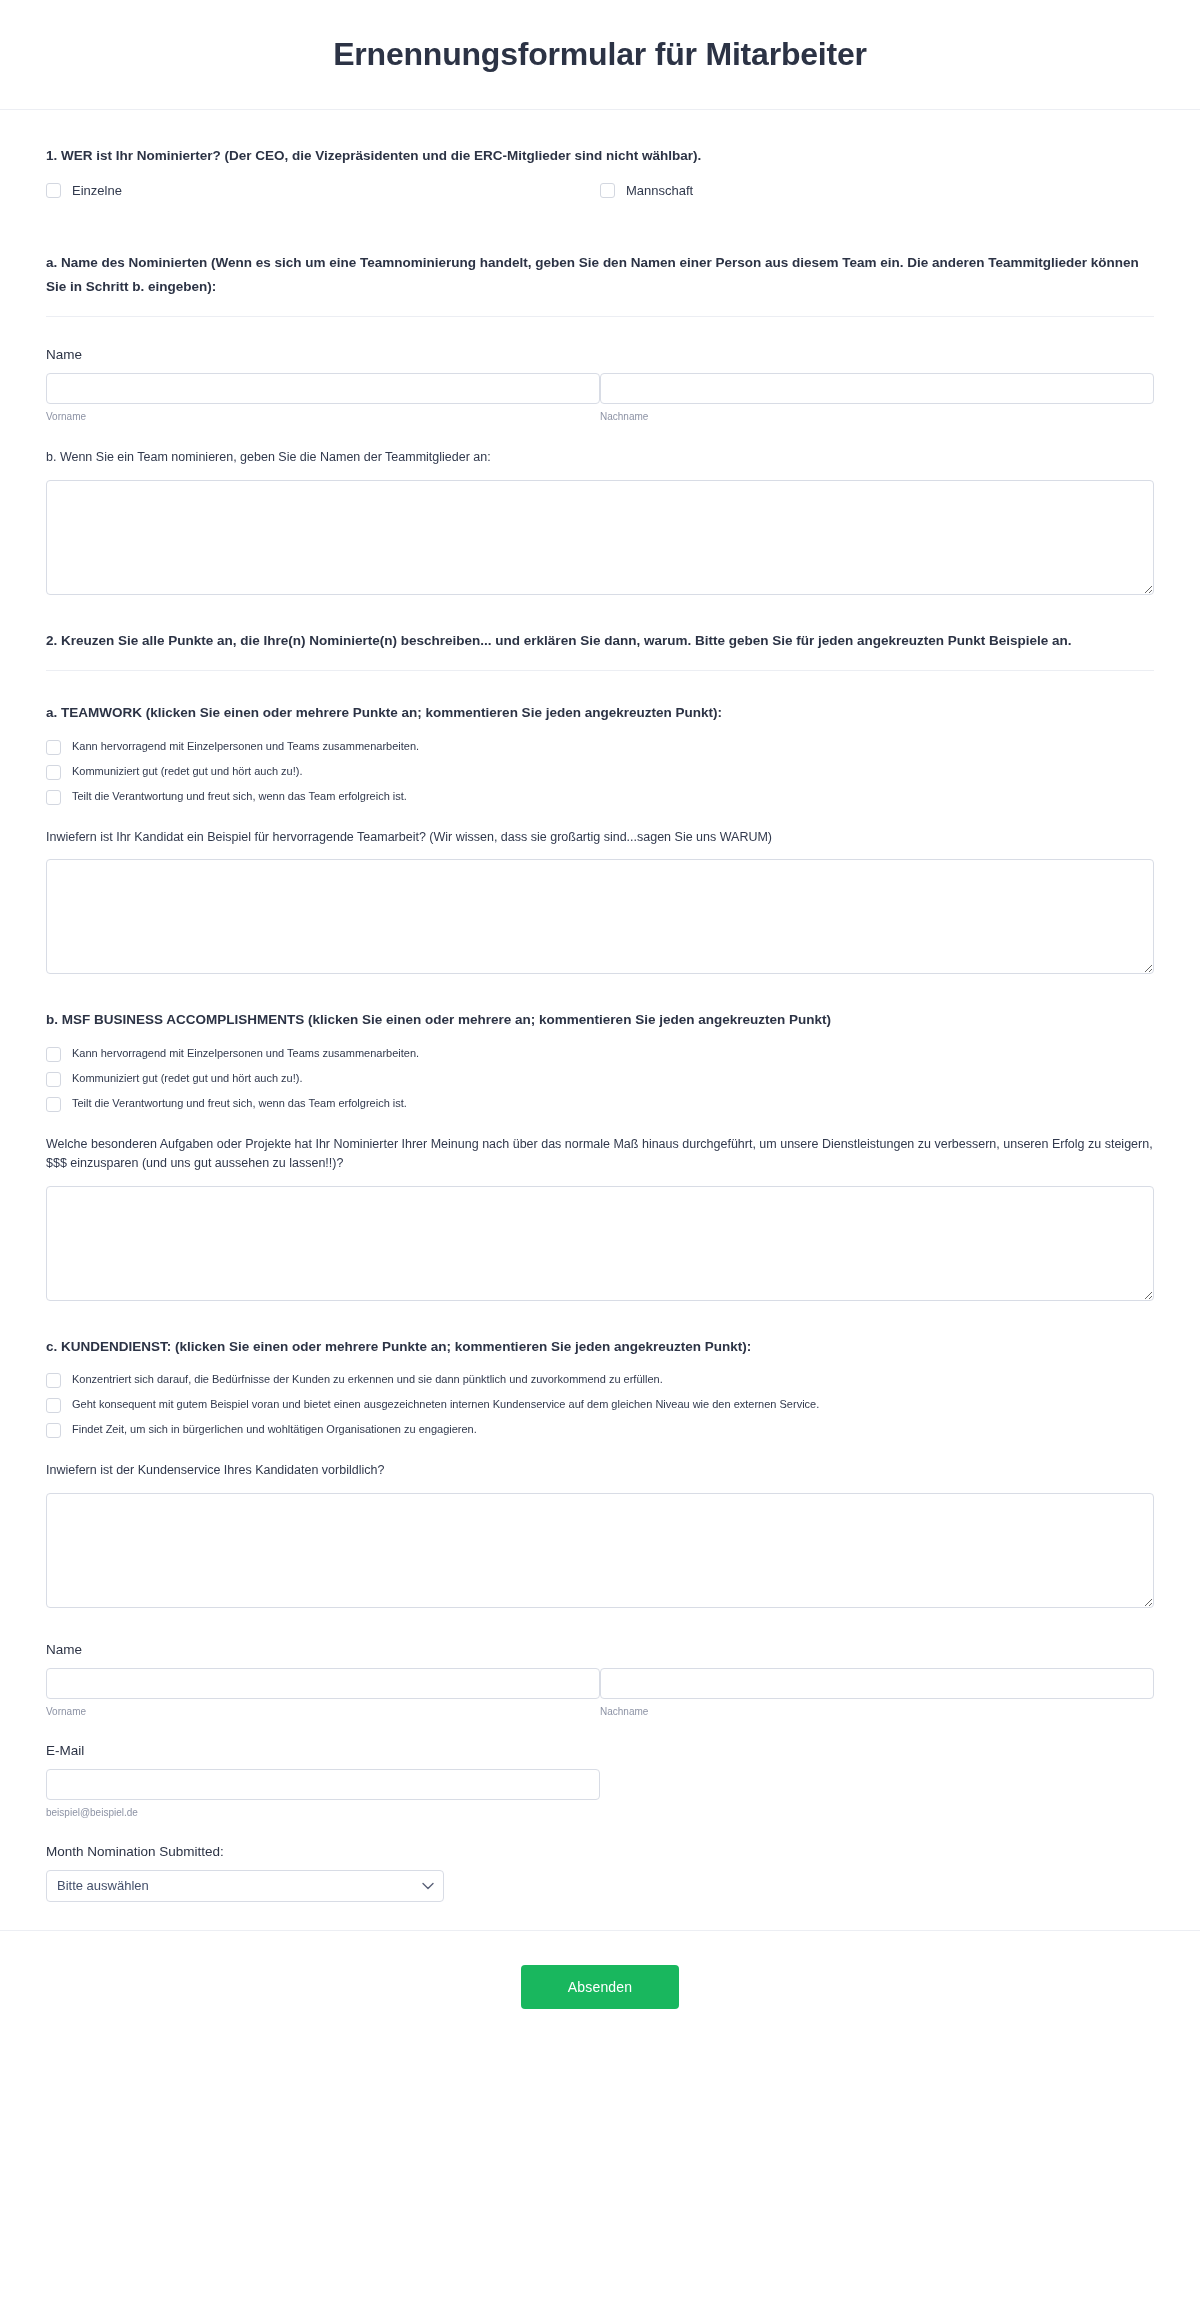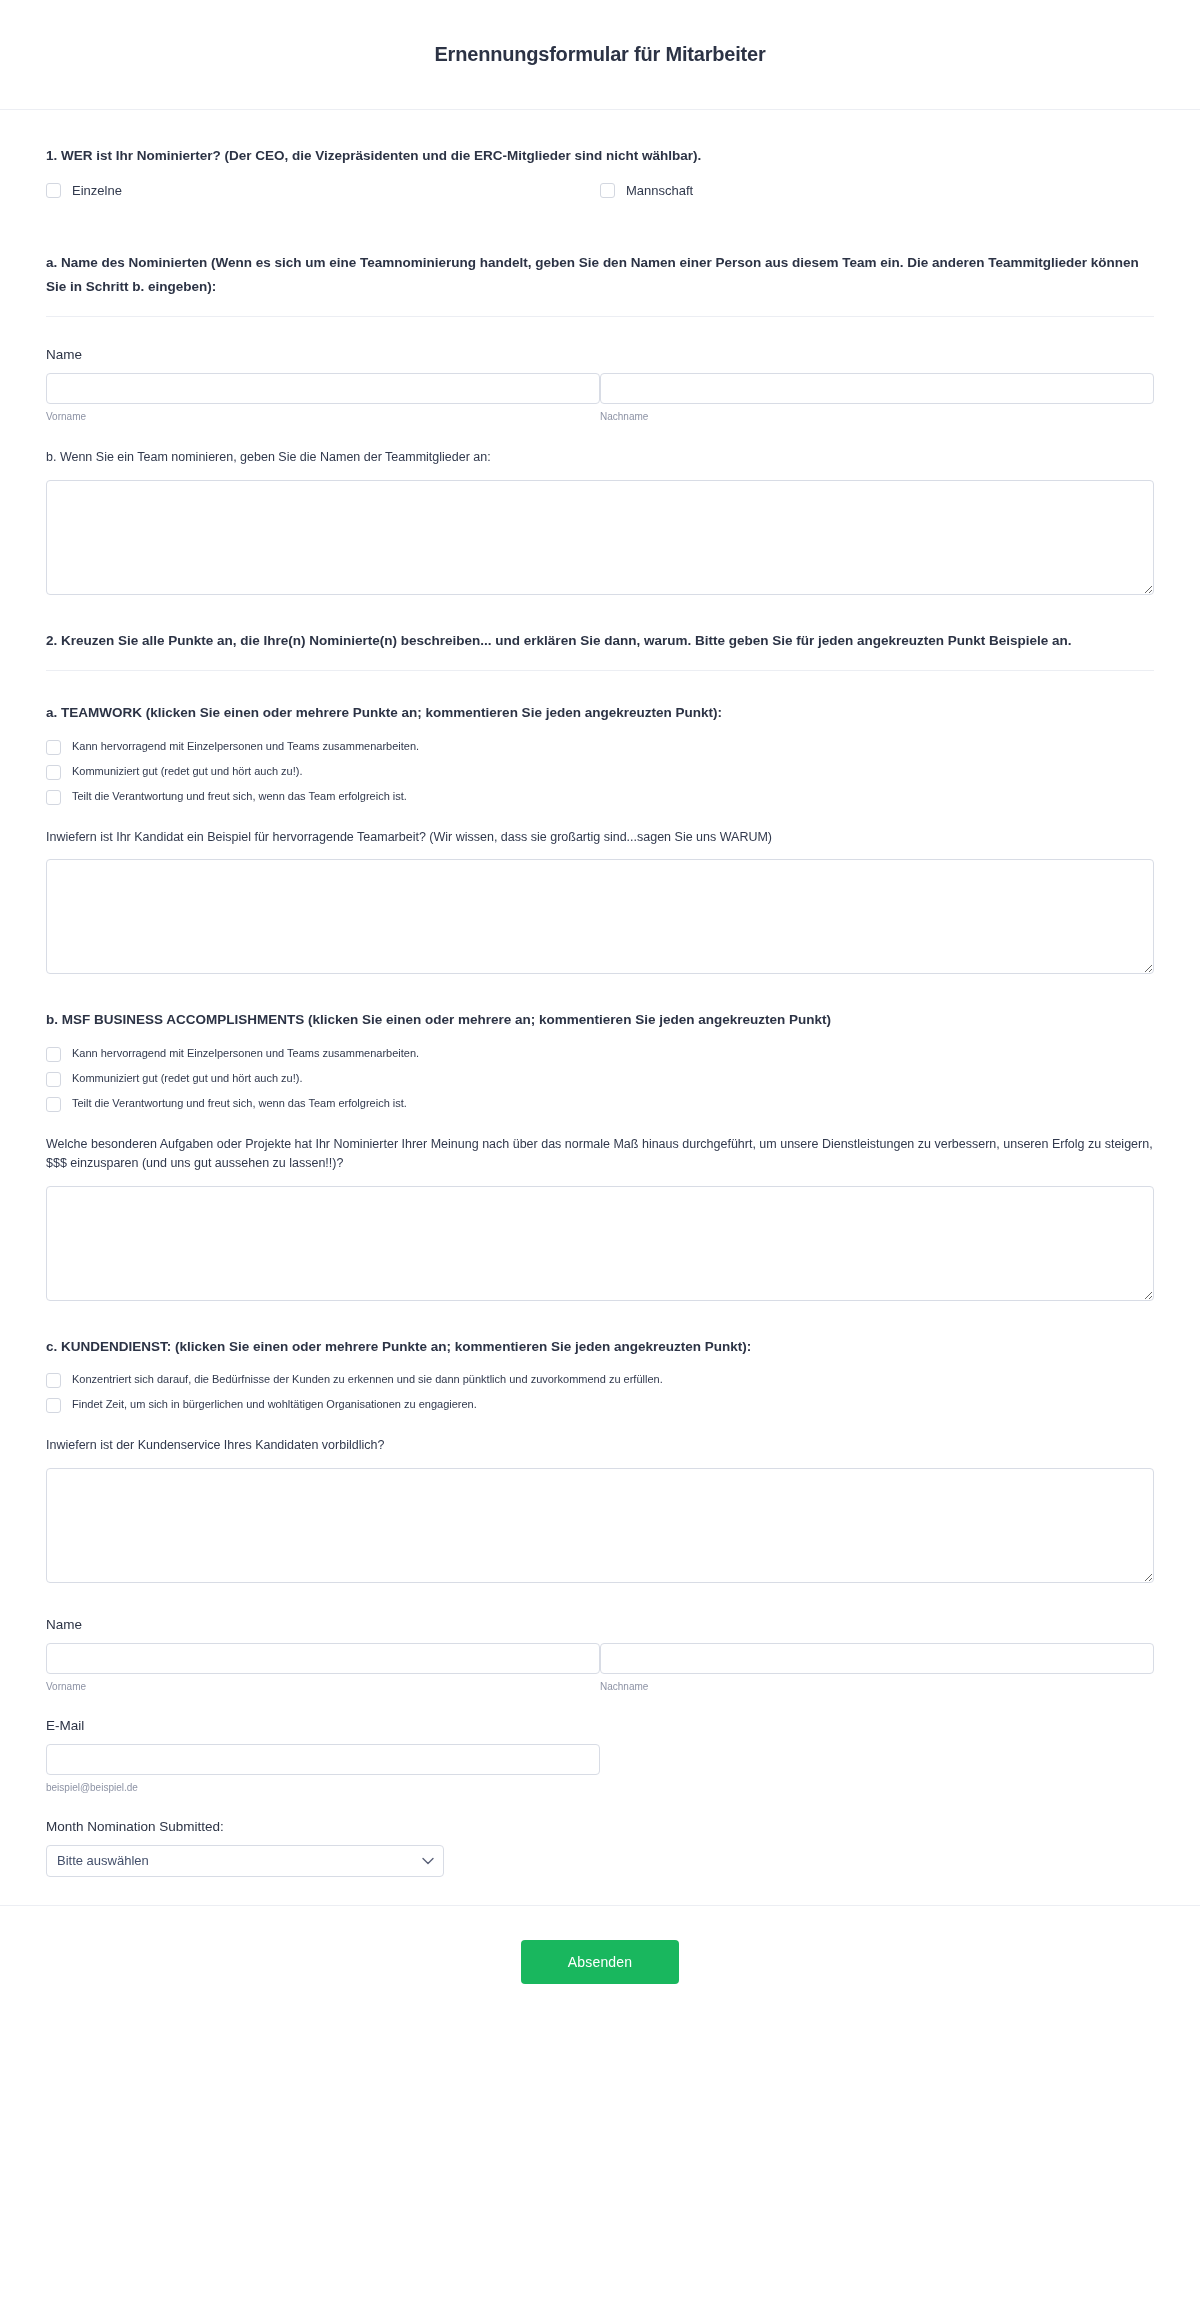--- a/index.html
+++ b/index.html
@@ -24,21 +24,21 @@
 
   
   .form-header {
     height: 110px;
     display: flex;
     align-items: center;
     justify-content: center;
     border-bottom: 1px solid #eceef3;
   }
   .form-title {
-    font-size: 20px;
+    font-size: 32px;
     font-weight: 700;
     color: #2c3345;
     letter-spacing: -0.2px;
     margin: 12px;
     text-align: center;
   }
 
   
   .form-body {
     padding: 34px 46px 0 46px;
@@ -310,20 +310,24 @@
 
     <div>
       <p class="q-heading">c. KUNDENDIENST: (klicken Sie einen oder mehrere Punkte an; kommentieren Sie jeden angekreuzten Punkt):</p>
       <div class="cbx-list">
         <label class="cbx-row">
           <span class="cbx-box"></span>
           <span class="cbx-label">Konzentriert sich darauf, die Bedürfnisse der Kunden zu erkennen und sie dann pünktlich und zuvorkommend zu erfüllen.</span>
         </label>
         <label class="cbx-row">
           <span class="cbx-box"></span>
+          <span class="cbx-label">Geht konsequent mit gutem Beispiel voran und bietet einen ausgezeichneten internen Kundenservice auf dem gleichen Niveau wie den externen Service.</span>
+        </label>
+        <label class="cbx-row">
+          <span class="cbx-box"></span>
           <span class="cbx-label">Findet Zeit, um sich in bürgerlichen und wohltätigen Organisationen zu engagieren.</span>
         </label>
       </div>
 
       <div class="spacer-sm"></div>
 
       <p class="q-label">Inwiefern ist der Kundenservice Ihres Kandidaten vorbildlich?</p>
       <textarea class="txt-area ta-h-small" placeholder="" style=""></textarea>
     </div>
 

